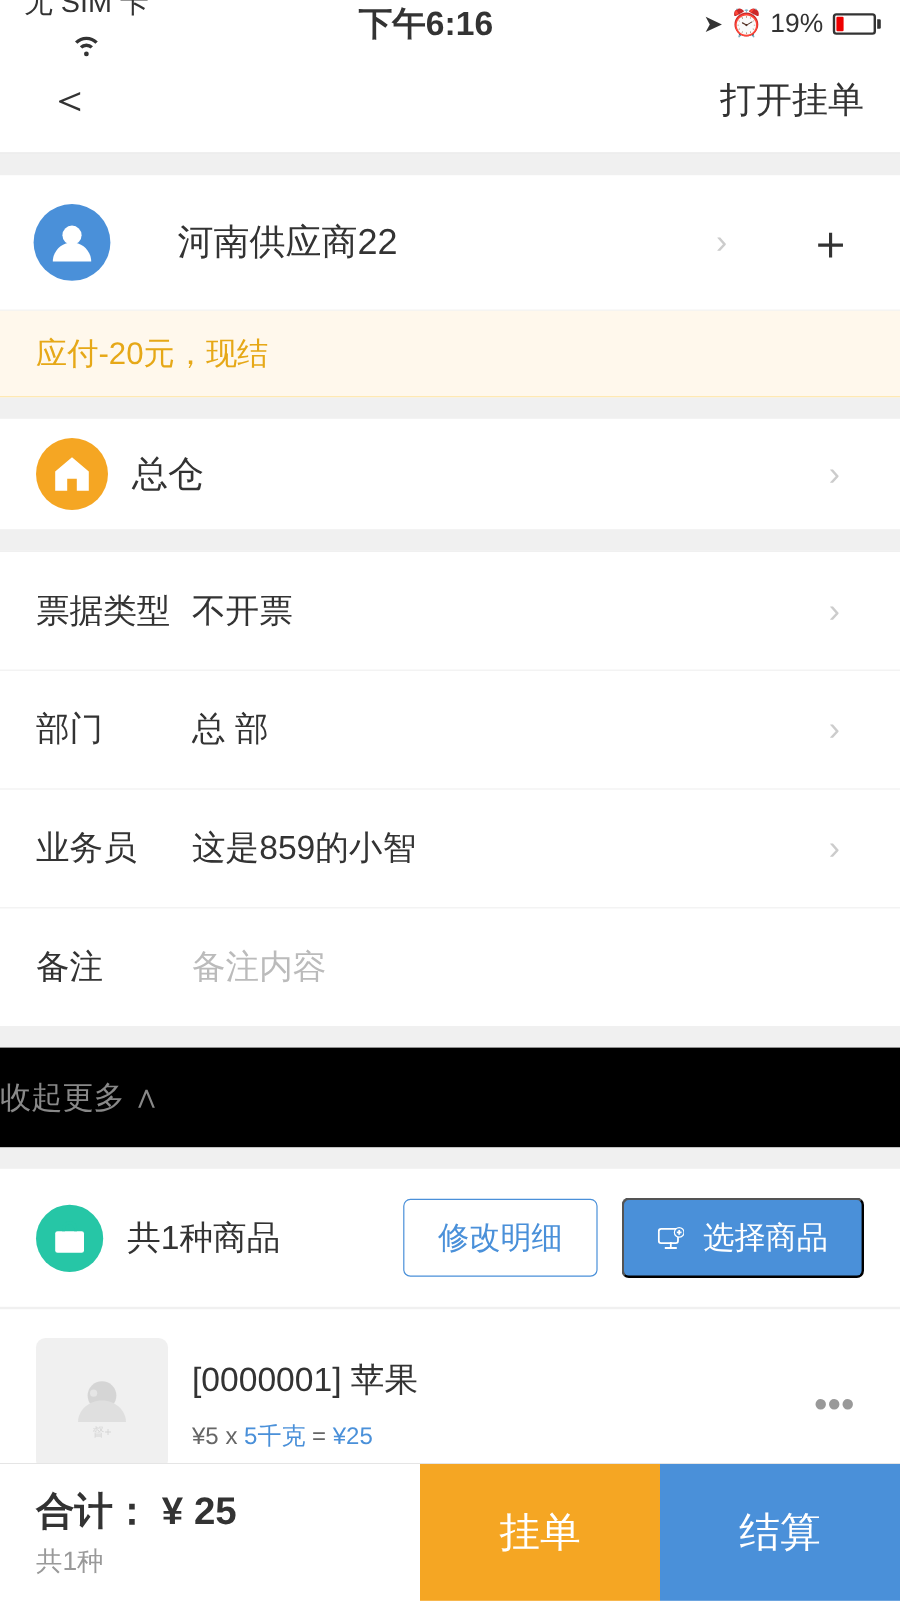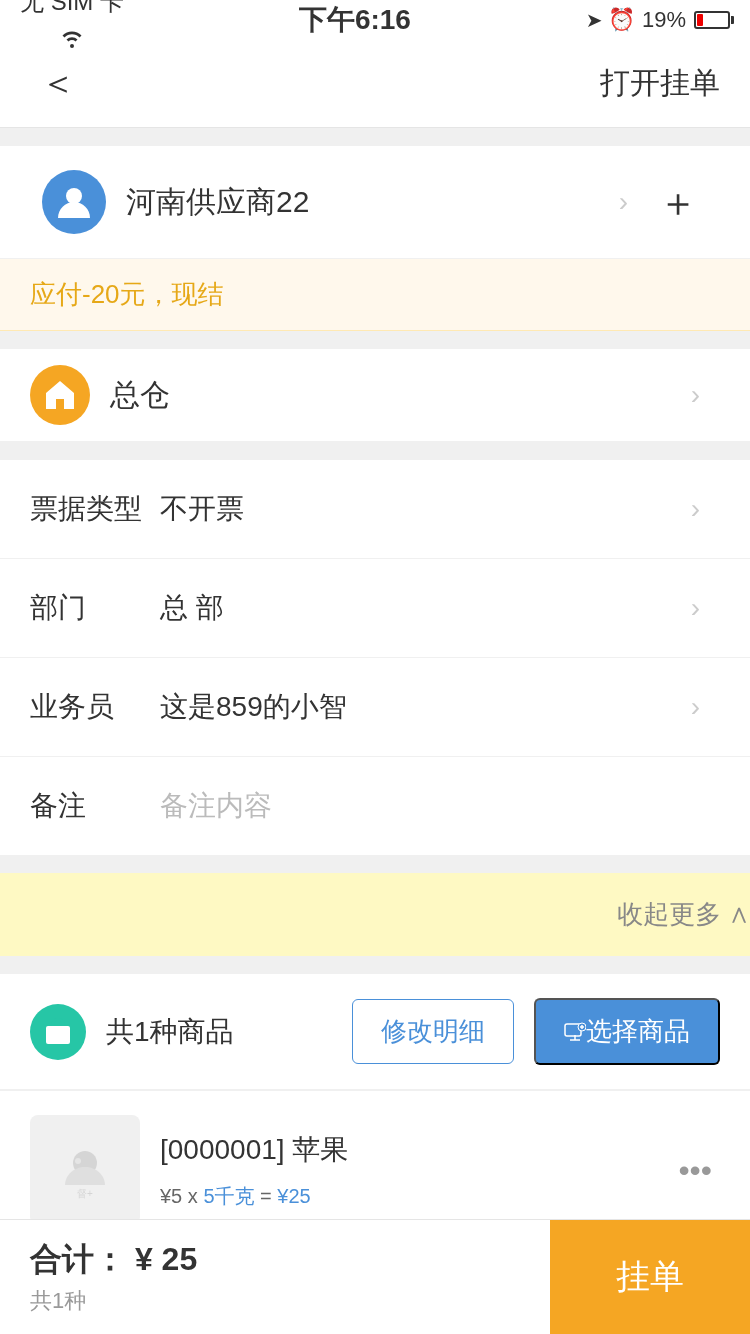--- a/index.html
+++ b/index.html
@@ -87,22 +87,23 @@
     
     .section {
       background: #fff;
       margin-top: 18px;
     }
 
     
     .supplier-row {
       display: flex;
       align-items: center;
-      padding: 24px 42px;
+      padding: 24px 28px;
       border-bottom: 1px solid #f0f0f0;
+      gap: 36px;
     }
     .supplier-avatar {
       width: 64px;
       height: 64px;
       border-radius: 50%;
       background: #4a90d9;
       display: flex;
       align-items: center;
       justify-content: center;
       margin-right: 20px;
@@ -177,22 +178,22 @@
       flex: 1;
       font-size: 28px;
       color: #333;
     }
     .form-value.placeholder {
       color: #bbb;
     }
 
     
     .collapse-bar {
-      background: #fef9c3;
-      text-align: right;
+      background: #000000;
+      text-align: left;
       padding: 24px 0;
       font-size: 26px;
       color: #888;
       cursor: pointer;
       margin-top: 18px;
     }
 
     
     .product-header {
       background: #fff;
@@ -229,21 +230,21 @@
     }
     .btn-primary {
       background: #4a90d9;
       color: #fff;
       font-size: 26px;
       padding: 14px 28px;
       border-radius: 6px;
       cursor: pointer;
       display: flex;
       align-items: center;
-      gap: 0;
+      gap: 16px;
     }
 
     
     .product-item {
       background: #fff;
       display: flex;
       align-items: center;
       padding: 24px 30px;
       margin-top: 2px;
       gap: 20px;
@@ -464,13 +465,14 @@
 
 <div class="footer-total">
   <div class="total-info">
     <div class="total-amount">
       <span>合计：</span>
       <span>¥ 25</span>
     </div>
     <div class="total-count">共1种</div>
   </div>
   <div class="btn-hold">挂单</div>
+  <div class="btn-checkout">结算</div>
 </div>
 
 </body></html>

